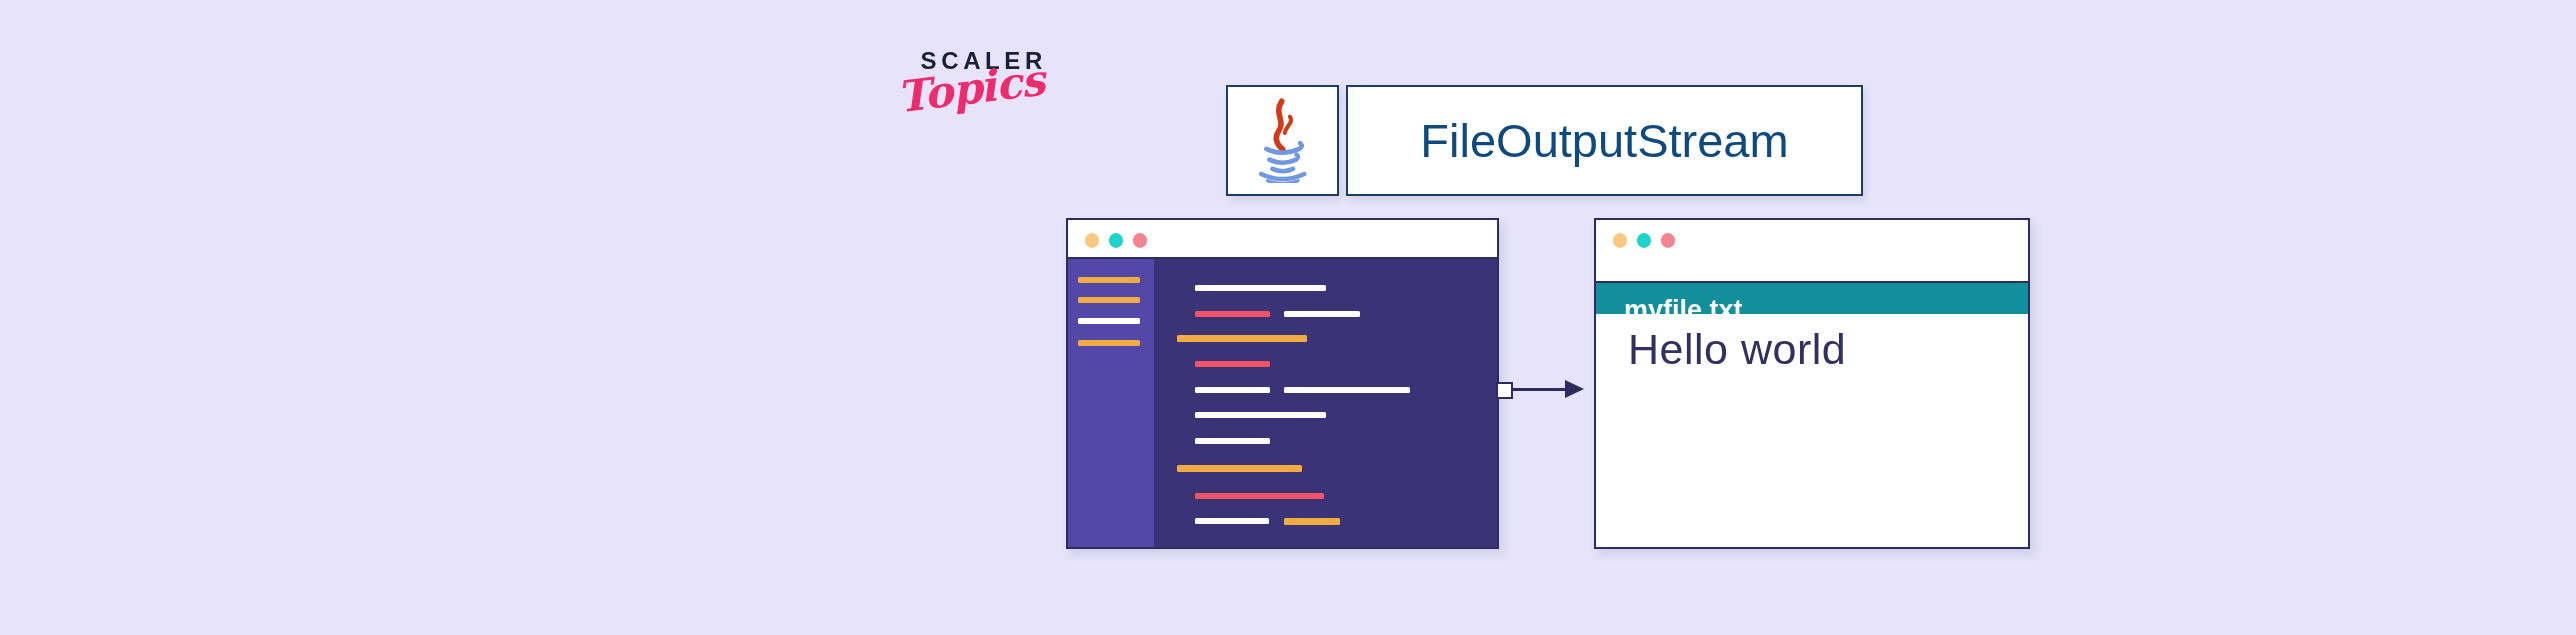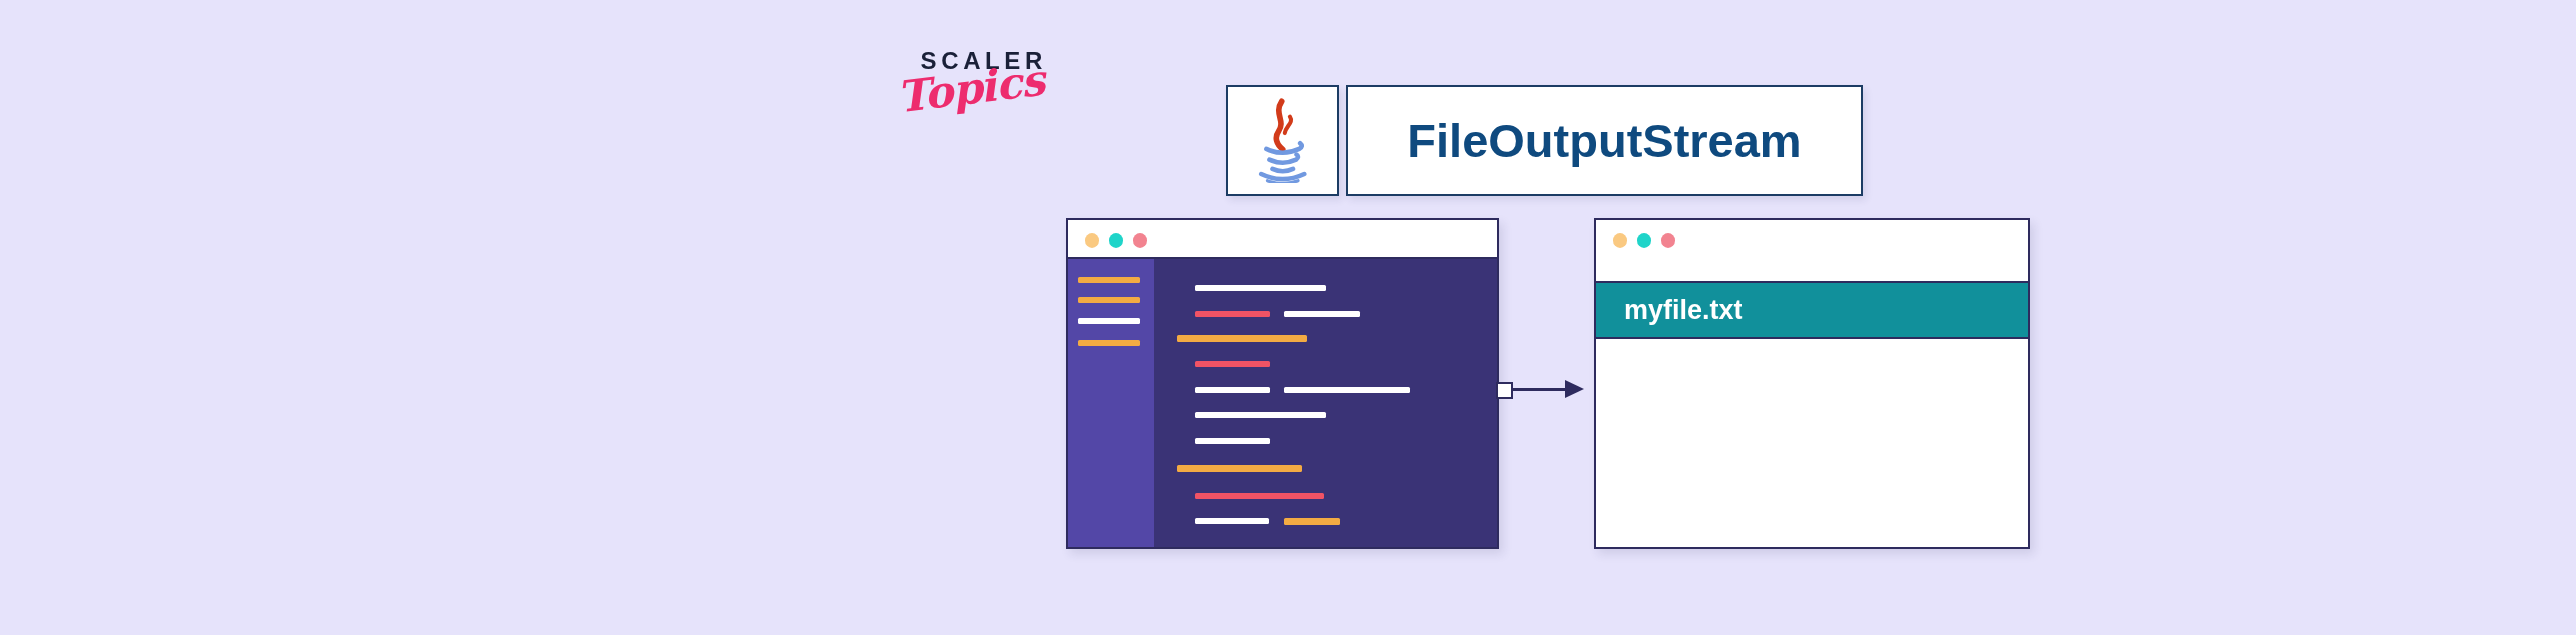--- a/index.html
+++ b/index.html
@@ -46,21 +46,21 @@
   .title-box {
     position: absolute; left: 1346px; top: 85px;
     width: 517px; height: 111px; box-sizing: border-box;
     background: #ffffff;
     border: 2.6px solid var(--box-border, #1c3c64);
     display: flex; align-items: center; justify-content: center;
     box-shadow: 3.1px 4.1px 7.2px rgba(40, 40, 90, 0.10);
   }
   .title-box .title-text {
     font-size: 47px;
-    font-weight: 700;
+    font-weight: 400;
     color: var(--title-color, #0f4a7f);
     letter-spacing: 0px;
   }
 
   
   .window {
     position: absolute; box-sizing: border-box;
     border: 2.6px solid var(--win-border, #2e2b5e);
     background: #ffffff;
     box-shadow: 4.1px 5.2px 9.3px rgba(40, 40, 90, 0.12);
@@ -200,16 +200,19 @@
 
   <div class="window output">
     <div class="titlebar">
       <span class="dot d1"></span>
       <span class="dot d2"></span>
       <span class="dot d3"></span>
     </div>
     <div class="tabbar">
       <span class="tab-label">myfile.txt</span>
     </div>
+    <div class="output-content">
+      <span class="file-text">Hello world</span>
+    </div>
   </div>
 
 </div>
 
 
 </body></html>

